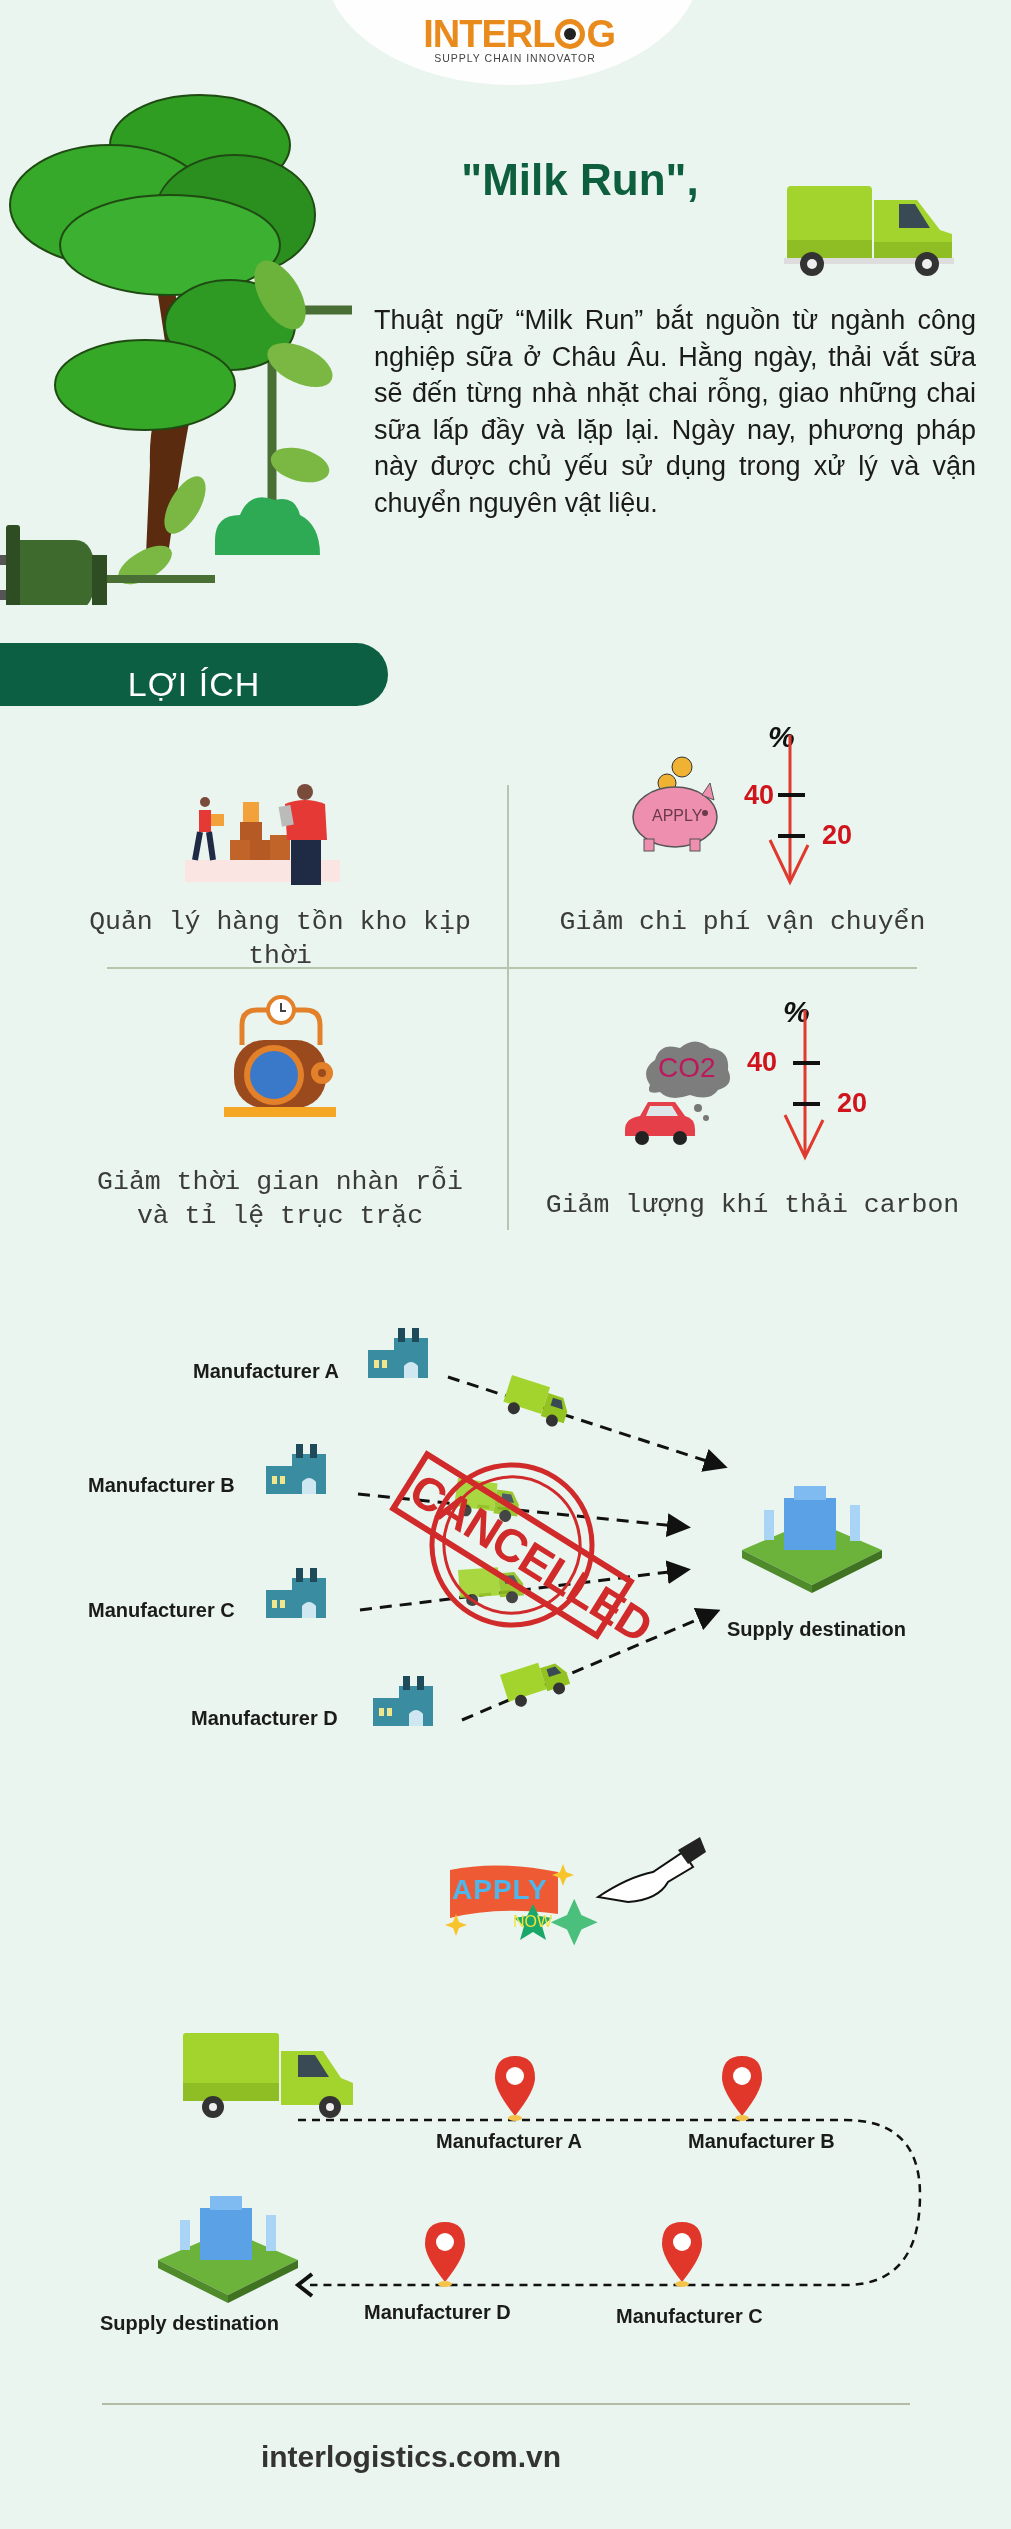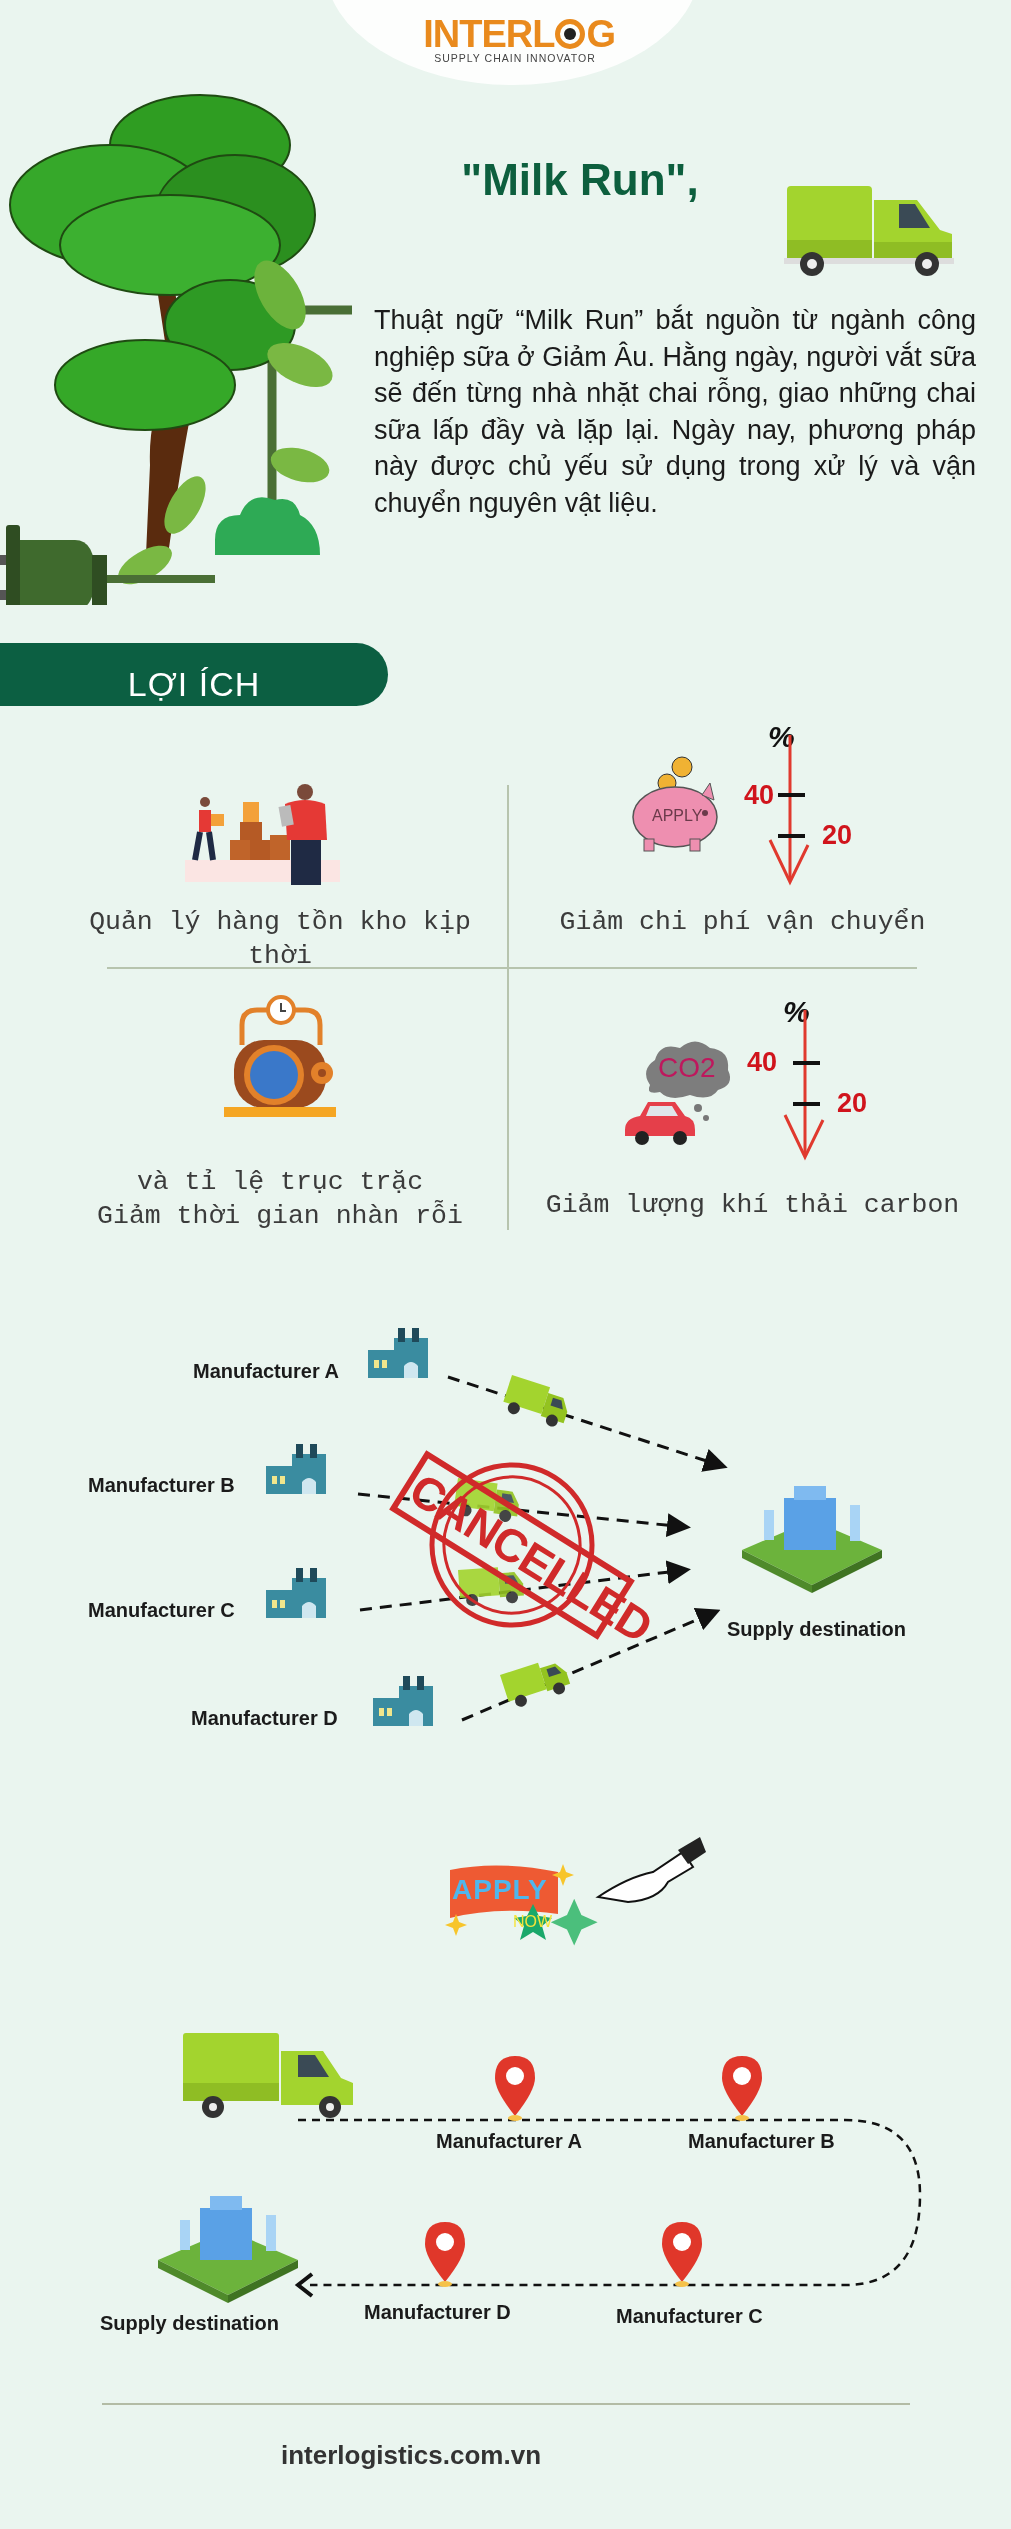--- a/index.html
+++ b/index.html
@@ -67,21 +67,21 @@
   .benefit-label {
     font-size: 26.5px; color: #3b3b3b; text-align: center; line-height: 34px; font-family: Liberation Mono, monospace;
   }
 
   
   .diag-label { font-size: 20px; font-weight: bold; color: #1b1b1b; white-space: nowrap; }
 
   .footer-line { left: 102px; top: 2403px; width: 808px; height: 2px; background: #b3bca5; }
   .footer-url {
     left: 0; top: 2440px; width: 822px; text-align: center;
-    font-size: 26px; color: #333; font-weight: bold;
+    font-size: 30px; color: #333; font-weight: bold;
   }
 </style>
 </head>
 <body>
 
 <div class="abs logo-arch"></div>
 <div class="abs logo">
   <div class="logo-main"><span>INTERL</span><span class="eye"></span><span>G</span></div>
   <div class="logo-sub">SUPPLY CHAIN INNOVATOR</div>
 </div>
@@ -127,21 +127,21 @@
   <path d="M92 20 L135 20 L158 50 L170 54 L170 82 L92 82 Z" fill="#a3d42e"></path>
   <path d="M117 24 L133 24 L148 48 L117 48 Z" fill="#3a4a55"></path>
   <rect x="92" y="62" width="78" height="20" fill="#8fbd24"></rect>
   <rect x="2" y="78" width="170" height="6" fill="#ddd"></rect>
   <circle cx="30" cy="84" r="12" fill="#333"></circle>
     <circle cx="30" cy="84" r="5" fill="#eee"></circle>
   <circle cx="145" cy="84" r="12" fill="#333"></circle>
     <circle cx="145" cy="84" r="5" fill="#eee"></circle>
 </svg>
 
-<p class="abs intro">Thuật ngữ “Milk Run” bắt nguồn từ ngành công nghiệp sữa ở Giảm Âu. Hằng ngày, người vắt sữa sẽ đến từng nhà nhặt chai rỗng, giao những chai sữa lấp đầy và lặp lại. Ngày nay, phương pháp này được chủ yếu sử dụng trong xử lý và vận chuyển nguyên vật liệu.</p>
+<p class="abs intro">Thuật ngữ “Milk Run” bắt nguồn từ ngành công nghiệp sữa ở Châu Âu. Hằng ngày, thải vắt sữa sẽ đến từng nhà nhặt chai rỗng, giao những chai sữa lấp đầy và lặp lại. Ngày nay, phương pháp này được chủ yếu sử dụng trong xử lý và vận chuyển nguyên vật liệu.</p>
 
 <div class="abs pill">LỢI ÍCH</div>
 
 <div class="abs grid-v"></div>
 <div class="abs grid-h"></div>
 
 <svg class="abs" style="left:185px;top:780px;width:155px;height:110px" viewBox="0 0 155 110">
   <rect x="0" y="80" width="155" height="22" fill="#fbe5e3"></rect>
   <rect x="45" y="60" width="20" height="20" fill="#c0642a"></rect>
     <rect x="65" y="60" width="20" height="20" fill="#b55a25"></rect>
@@ -190,22 +190,22 @@
   <circle cx="59" cy="15" r="13" fill="#fff" stroke="#e2812a" stroke-width="4"></circle>
   <path d="M59 8 L59 16 L64 16" stroke="#444" stroke-width="2" fill="none"></path>
   <rect x="12" y="45" width="92" height="68" rx="30" fill="#9b4a1e"></rect>
   <circle cx="52" cy="80" r="30" fill="#e2812a"></circle>
   <circle cx="52" cy="80" r="24" fill="#3a78c9"></circle>
   <circle cx="100" cy="78" r="11" fill="#e2812a"></circle>
     <circle cx="100" cy="78" r="4" fill="#9b4a1e"></circle>
   <rect x="2" y="112" width="112" height="10" fill="#f5a623"></rect>
 </svg>
 <div class="abs benefit-label" style="left:60px;top:1165px;width:440px">
+  <div>Giảm thời gian nhàn rỗi</div>
   <div>và tỉ lệ trục trặc</div>
-  <div>Giảm thời gian nhàn rỗi</div>
 </div>
 
 <div class="abs" style="left:620px;top:1030px;width:130px;height:120px">
   <svg viewBox="0 0 130 120" width="130" height="120" style="position:absolute;left:0;top:0">
     <path d="M30 55 Q20 40 35 30 Q40 12 60 18 Q75 5 90 18 Q110 20 108 40 Q115 55 98 60 Q90 72 70 65 Q50 72 40 62 Q25 65 30 55 Z" fill="#7d7d7d"></path>
     <circle cx="78" cy="78" r="4" fill="#777"></circle>
       <circle cx="86" cy="88" r="3" fill="#777"></circle>
     <path d="M5 100 Q5 88 20 86 L28 72 L55 72 L65 86 Q75 88 75 100 L75 106 L5 106 Z" fill="#e53f4a"></path>
     <path d="M30 76 L52 76 L58 86 L26 86 Z" fill="#dfe6ea"></path>
     <circle cx="22" cy="108" r="7" fill="#222"></circle>

